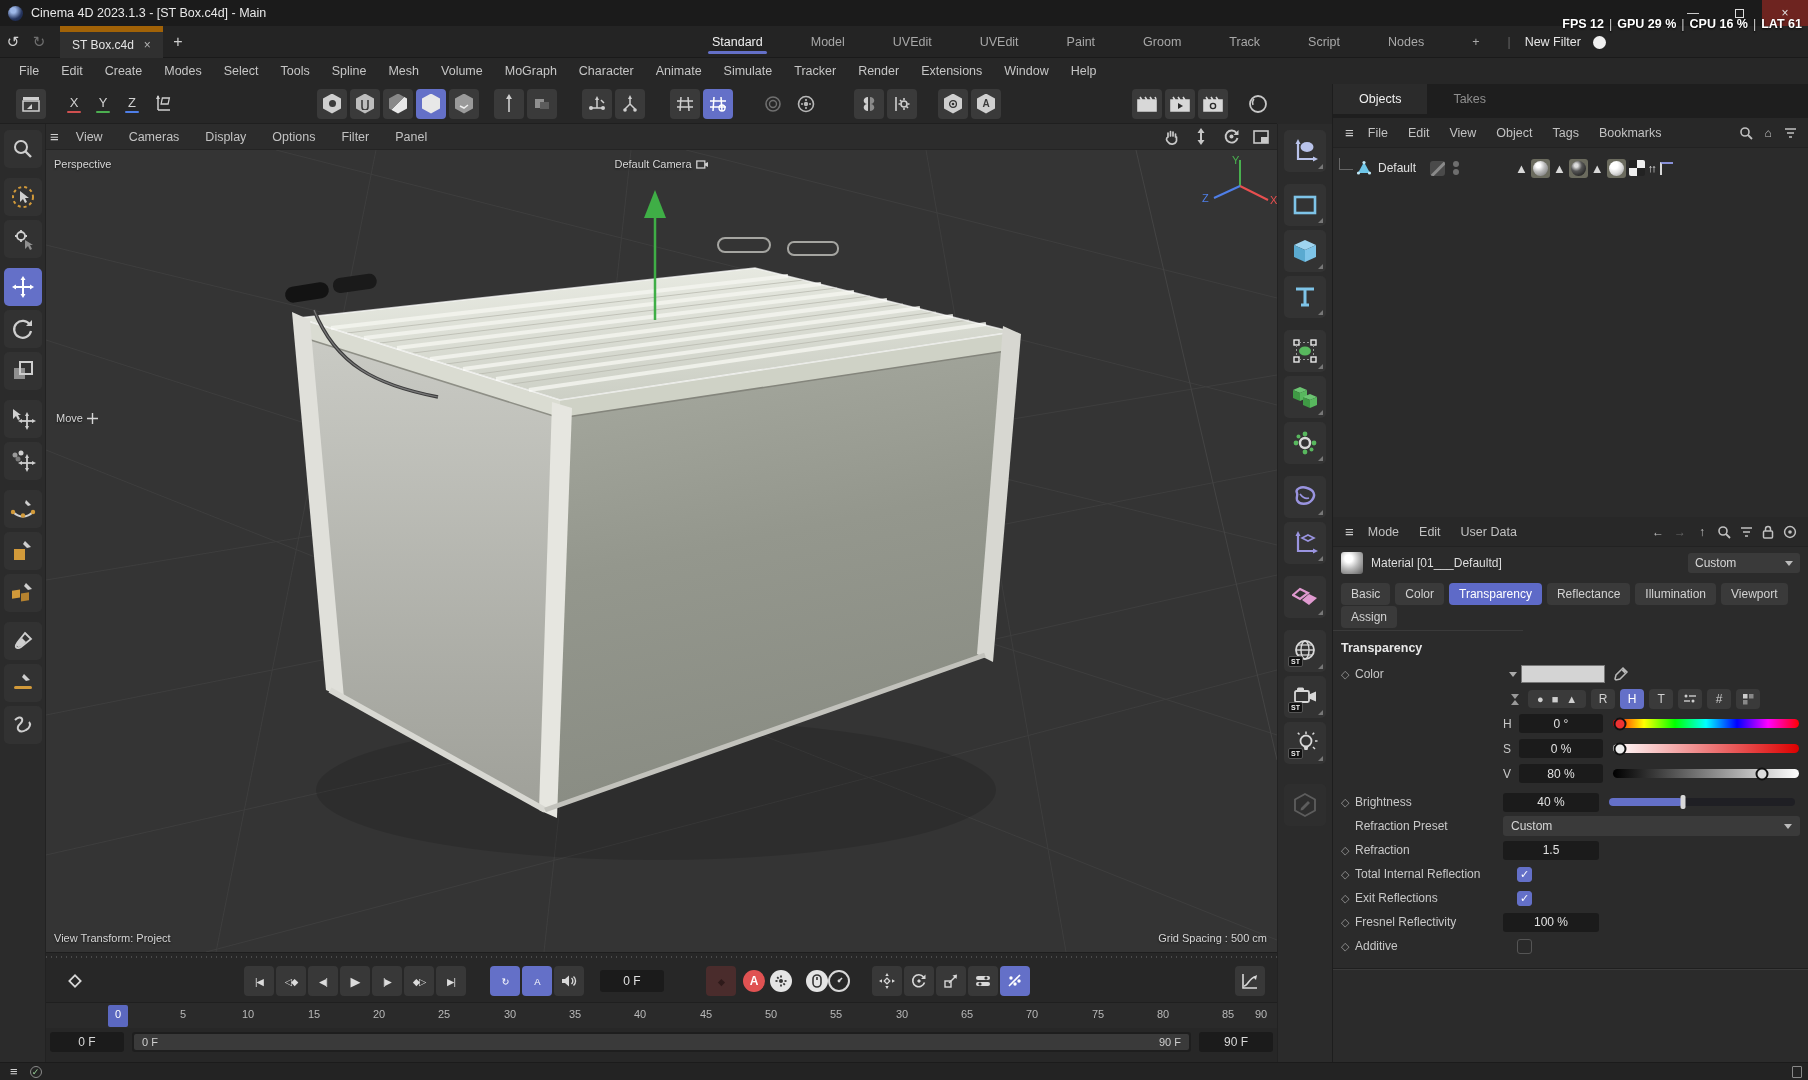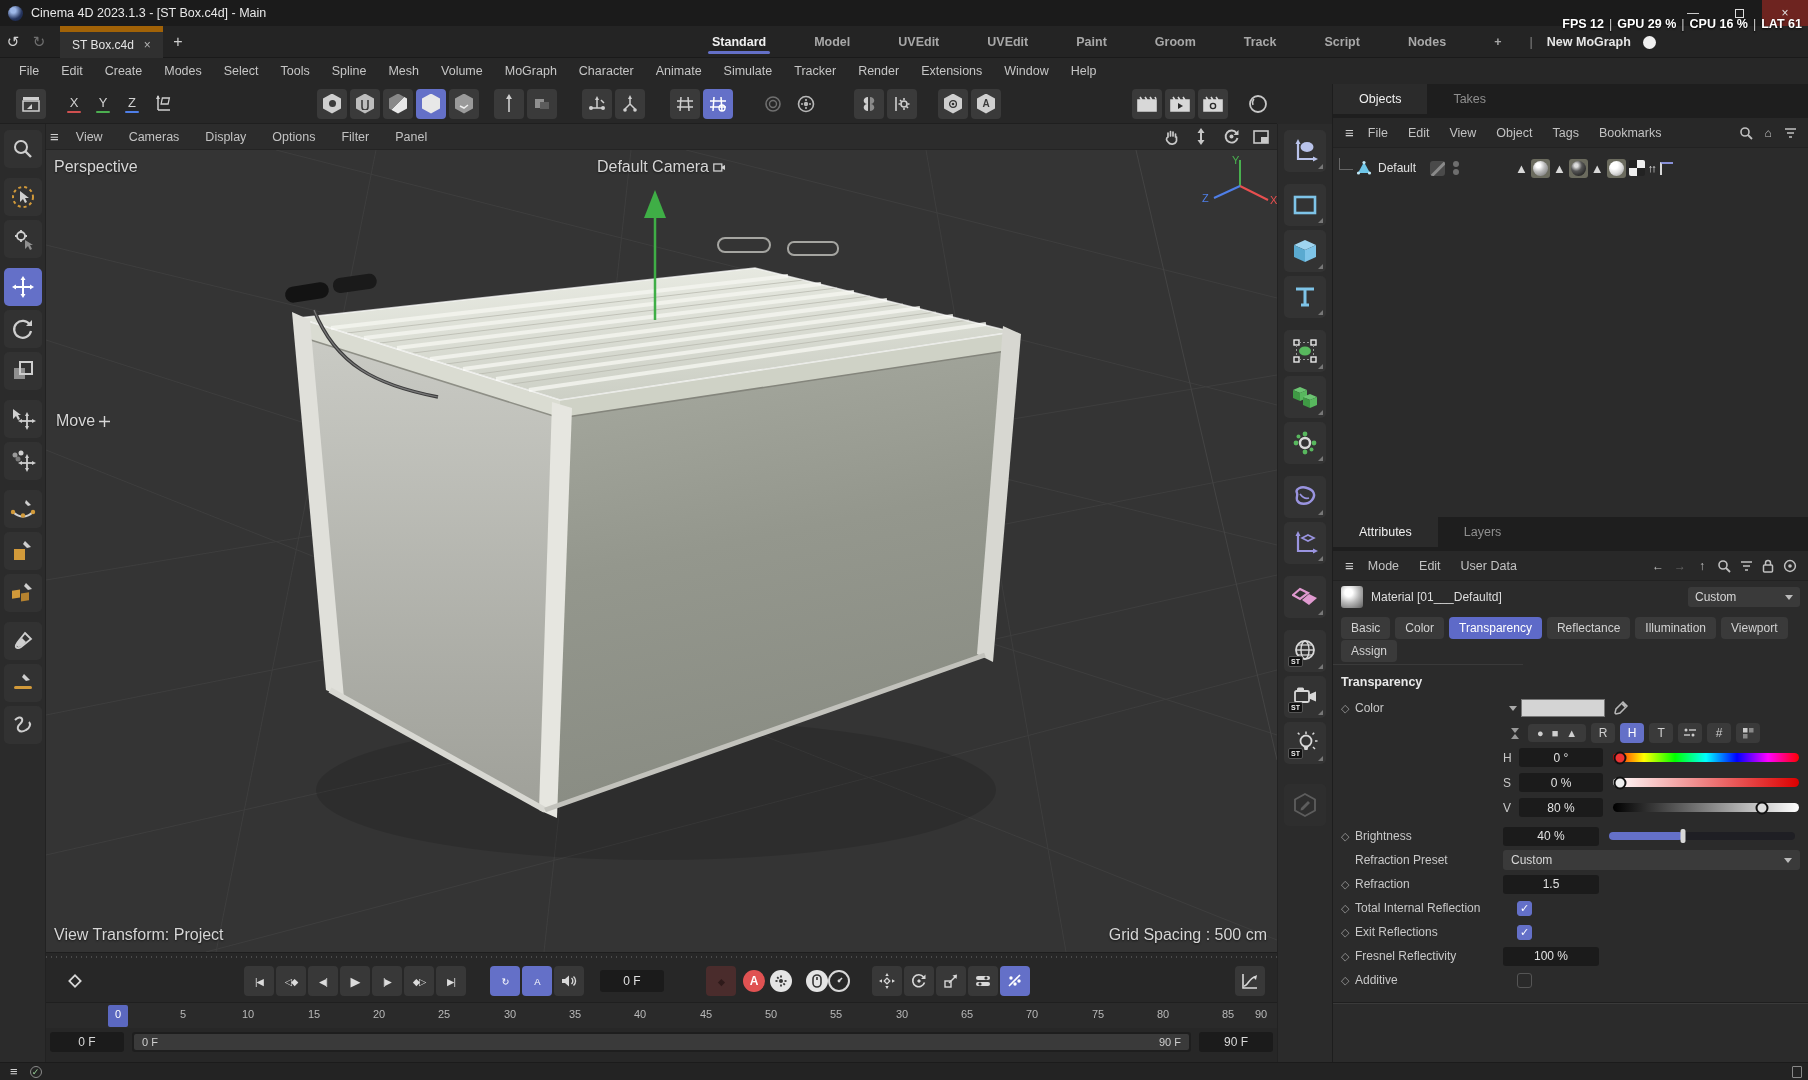--- a/index.html
+++ b/index.html
@@ -17,21 +17,21 @@
   #overlay-stats{position:absolute;right:6px;top:17px;z-index:50;color:#fff;font-size:12.5px;font-weight:bold;white-space:nowrap;text-shadow:0 1px 2px #000;}
   #overlay-stats .dim{color:#cfcfcf;font-weight:normal;padding:0 5px;}
 
   
   #tabbar{position:absolute;left:0;top:26px;width:1808px;height:32px;background:#242424;display:flex;align-items:center;border-bottom:1px solid #1a1a1a;}
   .histbtn{width:26px;height:24px;display:flex;align-items:center;justify-content:center;color:#cfcfcf;font-size:15px;}
   .histbtn.dim{color:#6f6f6f;}
   .doctab{height:32px;background:#303030;display:flex;align-items:center;gap:10px;padding:0 12px;margin-left:8px;color:#e4e4e4;border-top:6px solid #a16207;}
   .doctab .x{color:#b5b5b5;font-size:12px;}
   .addtab{width:30px;height:32px;display:flex;align-items:center;justify-content:center;color:#cfcfcf;font-size:16px;}
-  #layout-tabs{position:absolute;left:690px;top:0;height:32px;display:flex;align-items:center;gap:4px;font-weight:bold;}
+  #layout-tabs{position:absolute;left:690px;top:0;height:32px;display:flex;align-items:center;gap:4px;}
   .laytab{padding:6px 22px;color:#a8a8a8;font-size:12.5px;position:relative;}
   .laytab.active{color:#f0f0f0;}
   .laytab.active::after{content:"";position:absolute;left:18px;right:18px;bottom:1px;height:3px;background:#6470c8;border-radius:2px;}
   .laysep{color:#666;margin:0 2px;}
   .newlayouts{color:#e6e6e6;font-size:12.5px;padding:0 8px;}
   .toggle-dot{width:13px;height:13px;border-radius:50%;background:#f0f0f0;margin-right:6px;}
 
   
   #menubar{position:absolute;left:0;top:58px;width:1808px;height:26px;background:#272727;display:flex;align-items:center;padding-left:8px;}
   .menuitem{padding:4px 11px;color:#c6c6c6;font-size:12.5px;}
@@ -55,21 +55,21 @@
   .ltbtn.active{background:#6470c8;}
   .lsep{height:6px;}
 
   
   #viewport{position:absolute;left:46px;top:124px;width:1231px;height:828px;background:#343434;}
   #vpmenu{position:absolute;left:0;top:0;width:100%;height:26px;background:#2c2c2c;display:flex;align-items:center;border-bottom:1px solid #242424;}
   .vpmenuitem{padding:4px 13px;color:#c2c2c2;font-size:12.5px;}
   #vpnav{position:absolute;right:4px;top:2px;display:flex;gap:6px;}
   .vpnavbtn{width:24px;height:21px;display:flex;align-items:center;justify-content:center;color:#c8c8c8;}
   #vpcanvas{position:absolute;left:0;top:26px;width:1231px;height:802px;}
-  .vplabel{position:absolute;color:#d6d6d6;font-size:16px;text-shadow:0 1px 2px rgba(0,0,0,.6);}
+  .vplabel{position:absolute;color:#d6d6d6;font-size:11px;text-shadow:0 1px 2px rgba(0,0,0,.6);}
   #persp-label{left:8px;top:34px;}
   #cam-label{left:0;right:0;top:34px;text-align:center;display:flex;justify-content:center;align-items:center;gap:4px;}
   #move-hint{left:10px;top:288px;display:flex;align-items:center;gap:4px;}
   #vt-label{left:8px;bottom:8px;}
   #gs-label{right:10px;bottom:8px;margin-left:13px;}
 
   
   #rightpal{position:absolute;left:1277px;top:124px;width:55px;height:938px;background:#2b2b2b;border-left:1px solid #222;display:flex;flex-direction:column;align-items:center;padding-top:4px;}
   .rpbtn{width:42px;height:42px;border-radius:5px;background:#333;display:flex;align-items:center;justify-content:center;margin:2px 0;position:relative;}
   .rpbtn .corner{position:absolute;right:3px;bottom:3px;width:0;height:0;border-left:5px solid transparent;border-bottom:5px solid #777;}
@@ -208,21 +208,21 @@
       <span class="laytab">Model</span>
       <span class="laytab">UVEdit</span>
       <span class="laytab">UVEdit</span>
       <span class="laytab">Paint</span>
       <span class="laytab">Groom</span>
       <span class="laytab">Track</span>
       <span class="laytab">Script</span>
       <span class="laytab">Nodes</span>
       <span class="laytab">+</span>
       <span class="laysep">|</span>
-      <span class="newlayouts">New MoGraph</span>
+      <span class="newlayouts">New Filter</span>
       <span class="toggle-dot"></span>
     </div>
   </div>
 
   <div id="menubar">
     <span class="menuitem">File</span>
     <span class="menuitem">Edit</span>
     <span class="menuitem">Create</span>
     <span class="menuitem">Modes</span>
     <span class="menuitem">Select</span>
@@ -922,24 +922,20 @@
           <span class="matthumb">
               <i class="m-light"></i>
             </span>
           <span class="uvwtag"></span>
           <span class="arrowstag">↑↑</span>
           <span class="phongtag"></span>
         </div>
       </div>
     </div>
 
-    <div class="ptabs">
-      <span class="ptab active">Attributes</span>
-      <span class="ptab">Layers</span>
-    </div>
     <div class="pmenu">
       <span class="hamb">≡</span>
       <span class="pmenuitem">Mode</span>
       <span class="pmenuitem">Edit</span>
       <span class="pmenuitem">User Data</span>
       <span class="spacer"></span>
       <span class="pmico">←</span>
       <span class="pmico" style="opacity:.4">→</span>
       <span class="pmico">↑</span>
       <span class="pmico">

